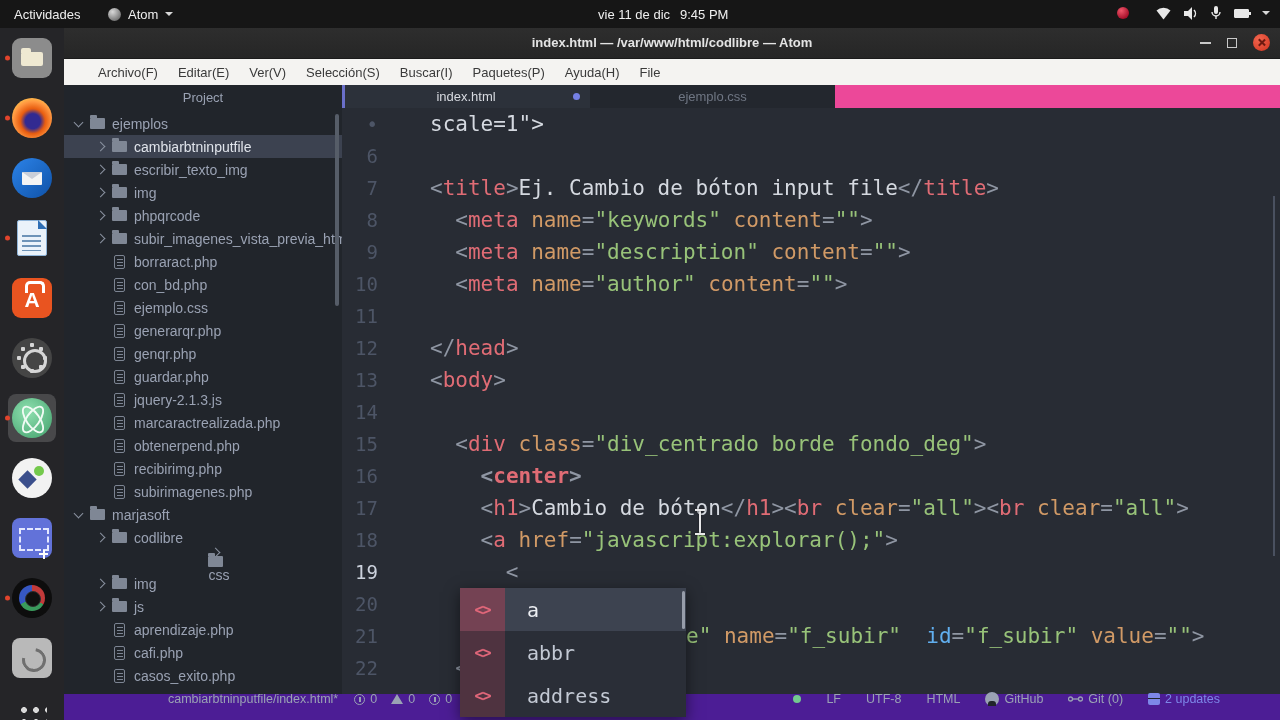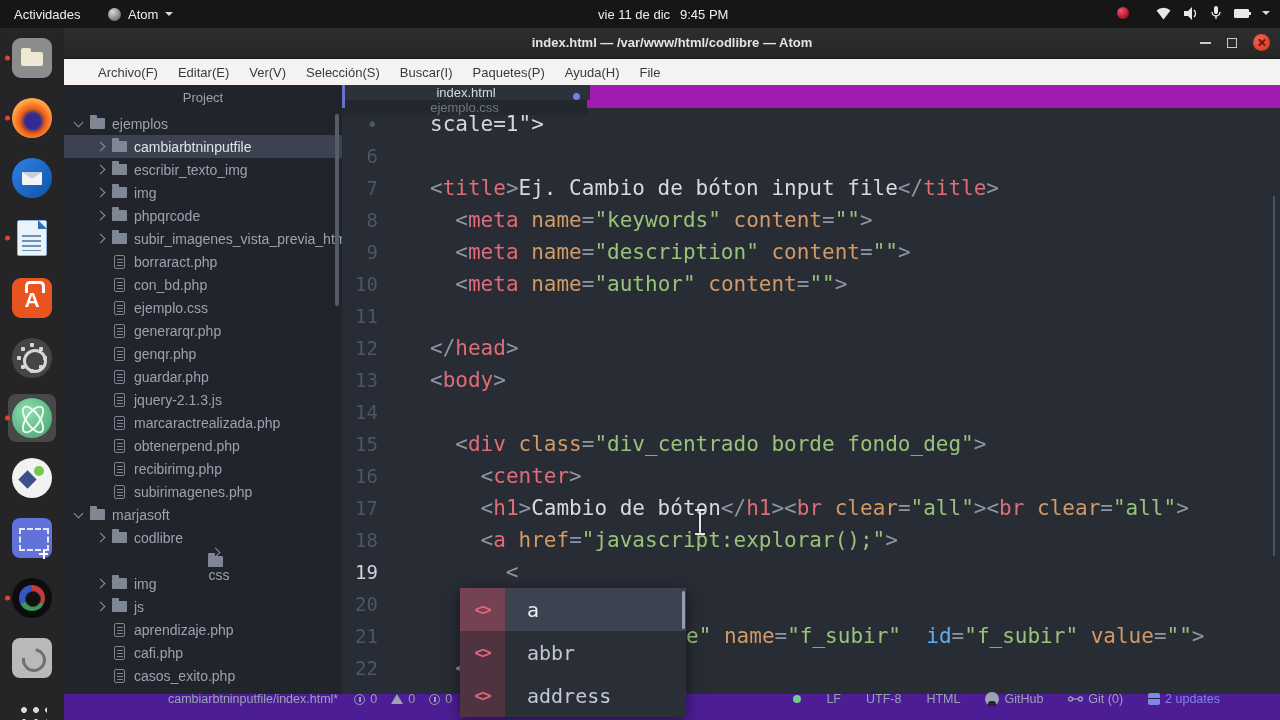--- a/index.html
+++ b/index.html
@@ -103,21 +103,21 @@
           display:inline-block; transform:rotate(-45deg); margin:0 8px 0 1px; flex:none; }
   .chev.open { transform:rotate(45deg); margin-top:-3px; }
   .chev-space { width:16px; flex:none; }
   .ico-folder { width:15px; height:11px; background:#7f8795; border-radius:1px; position:relative; margin-right:7px; flex:none; }
   .ico-folder::before { content:""; position:absolute; left:0; top:-3px; width:7px; height:3px; background:#7f8795; border-radius:1px 1px 0 0; }
   .ico-file { width:11px; height:14px; border:1.5px solid #7c8492; border-radius:2px; margin:0 9px 0 2px; flex:none;
           background:repeating-linear-gradient(#7c8492 0 1px, transparent 1px 3px); background-clip:content-box; padding:2px 1.5px; }
   .tree-scroll { position:absolute; right:3px; top:29px; width:4px; height:192px; background:#565d68; border-radius:2px; }
 
   .editor { flex:1; position:relative; background:#282c34; overflow:hidden; }
-  .tabbar { height:23px; background:#a21caf; display:flex; position:relative;flex-direction:column; }
+  .tabbar { height:23px; background:#ec4899; display:flex; position:relative; }
   .accent-bar { position:absolute; left:0; top:0; width:3px; height:23px; background:#6a6fc9; z-index:2; }
   .tab { height:23px; display:flex; align-items:center; justify-content:center; font-size:13px; position:relative; }
   .tab.active { width:248px; background:#2c313a; color:#d7dae0; }
   .tab.inactive { width:245px; background:#23272e; color:#6f7683; }
   .mod-dot { position:absolute; right:10px; top:8px; width:7px; height:7px; border-radius:50%; background:#7580e4; }
 
   .code { position:absolute; left:0; top:23px; right:0; bottom:0; font-family:"DejaVu Sans Mono", monospace;
           font-size:21px; line-height:32px; color:#c8ccd4; }
   .line { height:32px; display:flex; white-space:pre; }
   .gut { width:36px; text-align:right; color:#4d5566; font-size:19px; flex:none; }
@@ -407,21 +407,21 @@
             <div class="line"><span class="gut">6</span><span class="lct" style="margin-left: 52px;"></span></div>
             <div class="line"><span class="gut">7</span><span class="lct" style="margin-left: 52px;"><span class="tok-p">&lt;</span><span class="tok-t">title</span><span class="tok-p">&gt;</span><span class="tok-w">Ej. Cambio de bóton input file</span><span class="tok-p">&lt;/</span><span class="tok-t">title</span><span class="tok-p">&gt;</span></span></div>
             <div class="line"><span class="gut">8</span><span class="lct" style="margin-left: 52px;"><span class="tok-w">  </span><span class="tok-p">&lt;</span><span class="tok-t">meta</span><span class="tok-w"> </span><span class="tok-a">name</span><span class="tok-p">=</span><span class="tok-s">"keywords"</span><span class="tok-w"> </span><span class="tok-a">content</span><span class="tok-p">=</span><span class="tok-s">""</span><span class="tok-p">&gt;</span></span></div>
             <div class="line"><span class="gut">9</span><span class="lct" style="margin-left: 52px;"><span class="tok-w">  </span><span class="tok-p">&lt;</span><span class="tok-t">meta</span><span class="tok-w"> </span><span class="tok-a">name</span><span class="tok-p">=</span><span class="tok-s">"description"</span><span class="tok-w"> </span><span class="tok-a">content</span><span class="tok-p">=</span><span class="tok-s">""</span><span class="tok-p">&gt;</span></span></div>
             <div class="line"><span class="gut">10</span><span class="lct" style="margin-left: 52px;"><span class="tok-w">  </span><span class="tok-p">&lt;</span><span class="tok-t">meta</span><span class="tok-w"> </span><span class="tok-a">name</span><span class="tok-p">=</span><span class="tok-s">"author"</span><span class="tok-w"> </span><span class="tok-a">content</span><span class="tok-p">=</span><span class="tok-s">""</span><span class="tok-p">&gt;</span></span></div>
             <div class="line"><span class="gut">11</span><span class="lct" style="margin-left: 52px;"></span></div>
             <div class="line"><span class="gut">12</span><span class="lct" style="margin-left: 52px;"><span class="tok-p">&lt;/</span><span class="tok-t">head</span><span class="tok-p">&gt;</span></span></div>
             <div class="line"><span class="gut">13</span><span class="lct" style="margin-left: 52px;"><span class="tok-p">&lt;</span><span class="tok-t">body</span><span class="tok-p">&gt;</span></span></div>
             <div class="line"><span class="gut">14</span><span class="lct" style="margin-left: 52px;"></span></div>
             <div class="line"><span class="gut">15</span><span class="lct" style="margin-left: 52px;"><span class="tok-w">  </span><span class="tok-p">&lt;</span><span class="tok-t">div</span><span class="tok-w"> </span><span class="tok-a">class</span><span class="tok-p">=</span><span class="tok-s">"div_centrado borde fondo_deg"</span><span class="tok-p">&gt;</span></span></div>
-            <div class="line"><span class="gut">16</span><span class="lct" style="margin-left: 52px;"><span class="tok-w">    </span><span class="tok-p">&lt;</span><span class="tok-t">center</span><span class="tok-p">&gt;</span></span></div>
+            <div class="line"><span class="gut">16</span><span class="lct" style="margin-left: 52px; font-weight: bold;"><span class="tok-w">    </span><span class="tok-p">&lt;</span><span class="tok-t">center</span><span class="tok-p">&gt;</span></span></div>
             <div class="line"><span class="gut">17</span><span class="lct" style="margin-left: 52px;"><span class="tok-w">    </span><span class="tok-p">&lt;</span><span class="tok-t">h1</span><span class="tok-p">&gt;</span><span class="tok-w">Cambio de bóton</span><span class="tok-p">&lt;/</span><span class="tok-t">h1</span><span class="tok-p">&gt;</span><span class="tok-p">&lt;</span><span class="tok-t">br</span><span class="tok-w"> </span><span class="tok-a">clear</span><span class="tok-p">=</span><span class="tok-s">"all"</span><span class="tok-p">&gt;</span><span class="tok-p">&lt;</span><span class="tok-t">br</span><span class="tok-w"> </span><span class="tok-a">clear</span><span class="tok-p">=</span><span class="tok-s">"all"</span><span class="tok-p">&gt;</span></span></div>
             <div class="line"><span class="gut">18</span><span class="lct" style="margin-left: 52px;"><span class="tok-w">    </span><span class="tok-p">&lt;</span><span class="tok-t">a</span><span class="tok-w"> </span><span class="tok-a">href</span><span class="tok-p">=</span><span class="tok-s">"javascript:explorar();"</span><span class="tok-p">&gt;</span></span></div>
             <div class="line active"><span class="gut">19</span><span class="lct" style="margin-left: 52px;"><span class="tok-w">      </span><span class="tok-p">&lt;</span></span></div>
             <div class="line"><span class="gut">20</span><span class="lct" style="margin-left: 52px;"></span></div>
             <div class="line"><span class="gut">21</span><span class="lct" style="margin-left: 308px;"><span class="tok-s">e"</span><span class="tok-w"> </span><span class="tok-a">name</span><span class="tok-p">=</span><span class="tok-s">"f_subir"</span><span class="tok-w">  </span><span class="tok-i">id</span><span class="tok-p">=</span><span class="tok-s">"f_subir"</span><span class="tok-w"> </span><span class="tok-a">value</span><span class="tok-p">=</span><span class="tok-s">""</span><span class="tok-p">&gt;</span></span></div>
             <div class="line"><span class="gut">22</span><span class="lct" style="margin-left: 52px;"><span class="tok-w">  </span><span class="tok-p">&lt;</span></span></div>
           </div>
         <div class="editor-scroll"></div>
       </div>
     </div>

